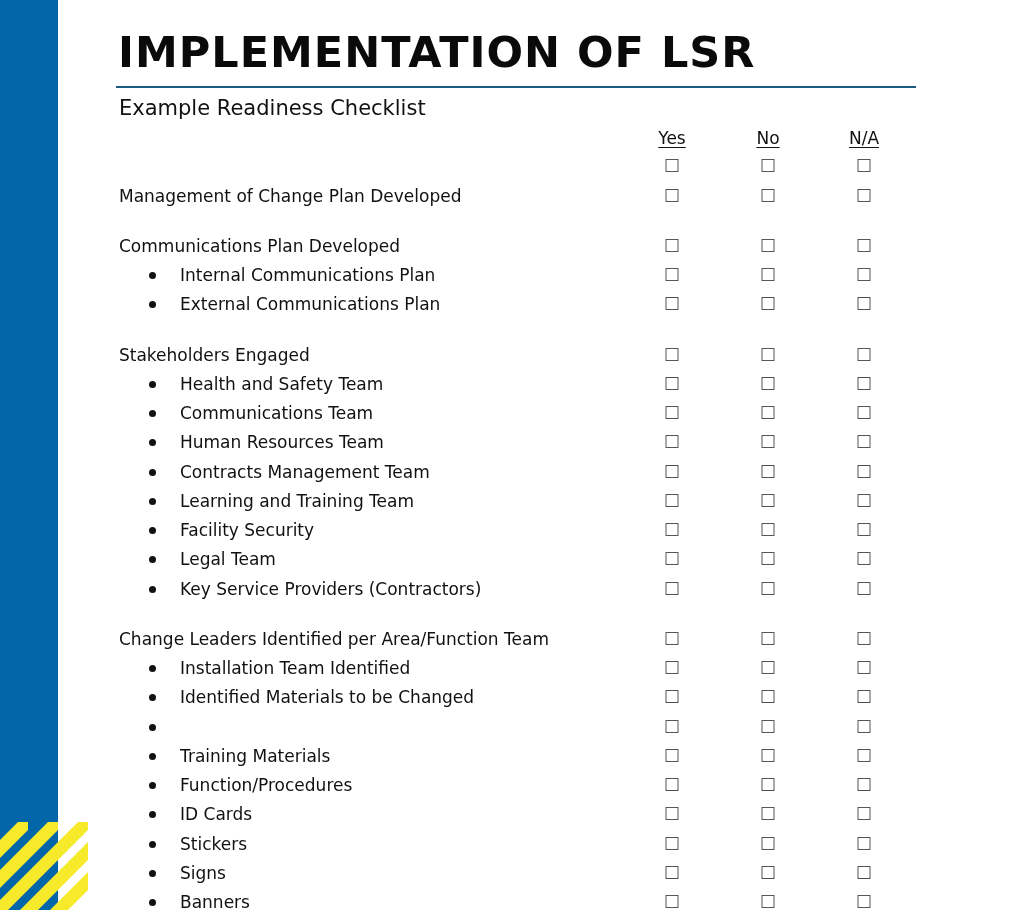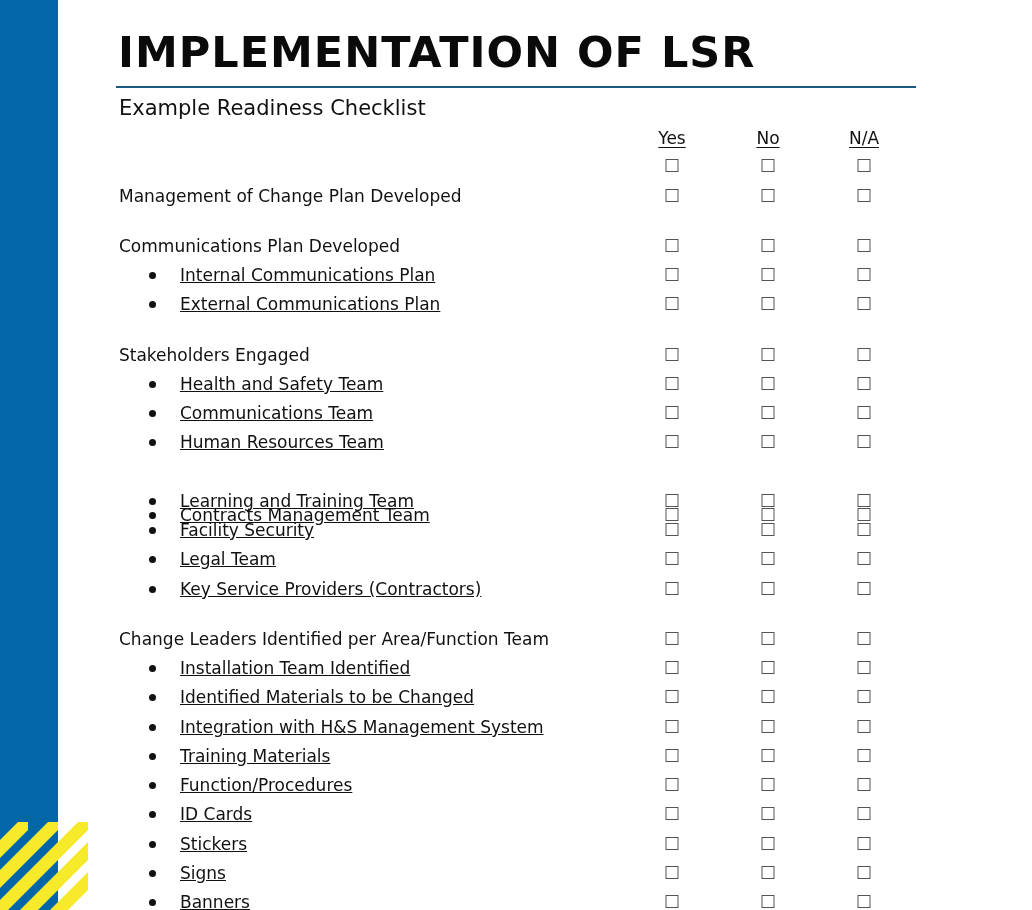--- a/index.html
+++ b/index.html
@@ -36,21 +36,21 @@
     position:absolute; top:128px; font-size:17px; line-height:20px;
     text-decoration:underline; text-underline-offset:3px; color:#111;
     transform:translateX(-50%); white-space:nowrap;
   }
   .row { position:absolute; left:0; width:1032px; height:26px; }
   .row .label {
     position:absolute; top:0; font-size:17px; line-height:22px;
     white-space:nowrap; color:#111;
   }
   .row .label.main { left:119px; }
-  .row .label.sub { left:180px;text-decoration:underline; }
+  .row .label.sub { left:180px; }
   .row .bullet {
     position:absolute; left:149px; top:8px; width:7px; height:7px;
     border-radius:50%; background:#111;
   }
   .cb {
     position:absolute; top:4px; width:11px; height:11px;
     border:1.5px solid #555; background:#fff; box-sizing:content-box;
     transform:translateX(-50%);
   }
 </style>
@@ -139,21 +139,21 @@
       <span class="cb" style="left: 768px;"></span>
       <span class="cb" style="left: 864px;"></span>
     </div>
     <div class="row" style="top: 431px;">
       <span class="bullet"></span>
       <span class="label sub">Human Resources Team</span>
       <span class="cb" style="left: 672px;"></span>
       <span class="cb" style="left: 768px;"></span>
       <span class="cb" style="left: 864px;"></span>
     </div>
-    <div class="row" style="top: 461px; margin-top: 43px;">
+    <div class="row" style="top: 461px;">
       <span class="bullet"></span>
       <span class="label sub">Contracts Management Team</span>
       <span class="cb" style="left: 672px;"></span>
       <span class="cb" style="left: 768px;"></span>
       <span class="cb" style="left: 864px;"></span>
     </div>
     <div class="row" style="top: 490px;">
       <span class="bullet"></span>
       <span class="label sub">Learning and Training Team</span>
       <span class="cb" style="left: 672px;"></span>
@@ -196,21 +196,20 @@
     </div>
     <div class="row" style="top: 686px;">
       <span class="bullet"></span>
       <span class="label sub">Identified Materials to be Changed</span>
       <span class="cb" style="left: 672px;"></span>
       <span class="cb" style="left: 768px;"></span>
       <span class="cb" style="left: 864px;"></span>
     </div>
     <div class="row" style="top: 716px;">
       <span class="bullet"></span>
-      <span class="label sub">Integration with H&amp;S Management System</span>
       <span class="cb" style="left: 672px;"></span>
       <span class="cb" style="left: 768px;"></span>
       <span class="cb" style="left: 864px;"></span>
     </div>
     <div class="row" style="top: 745px;">
       <span class="bullet"></span>
       <span class="label sub">Training Materials</span>
       <span class="cb" style="left: 672px;"></span>
       <span class="cb" style="left: 768px;"></span>
       <span class="cb" style="left: 864px;"></span>

